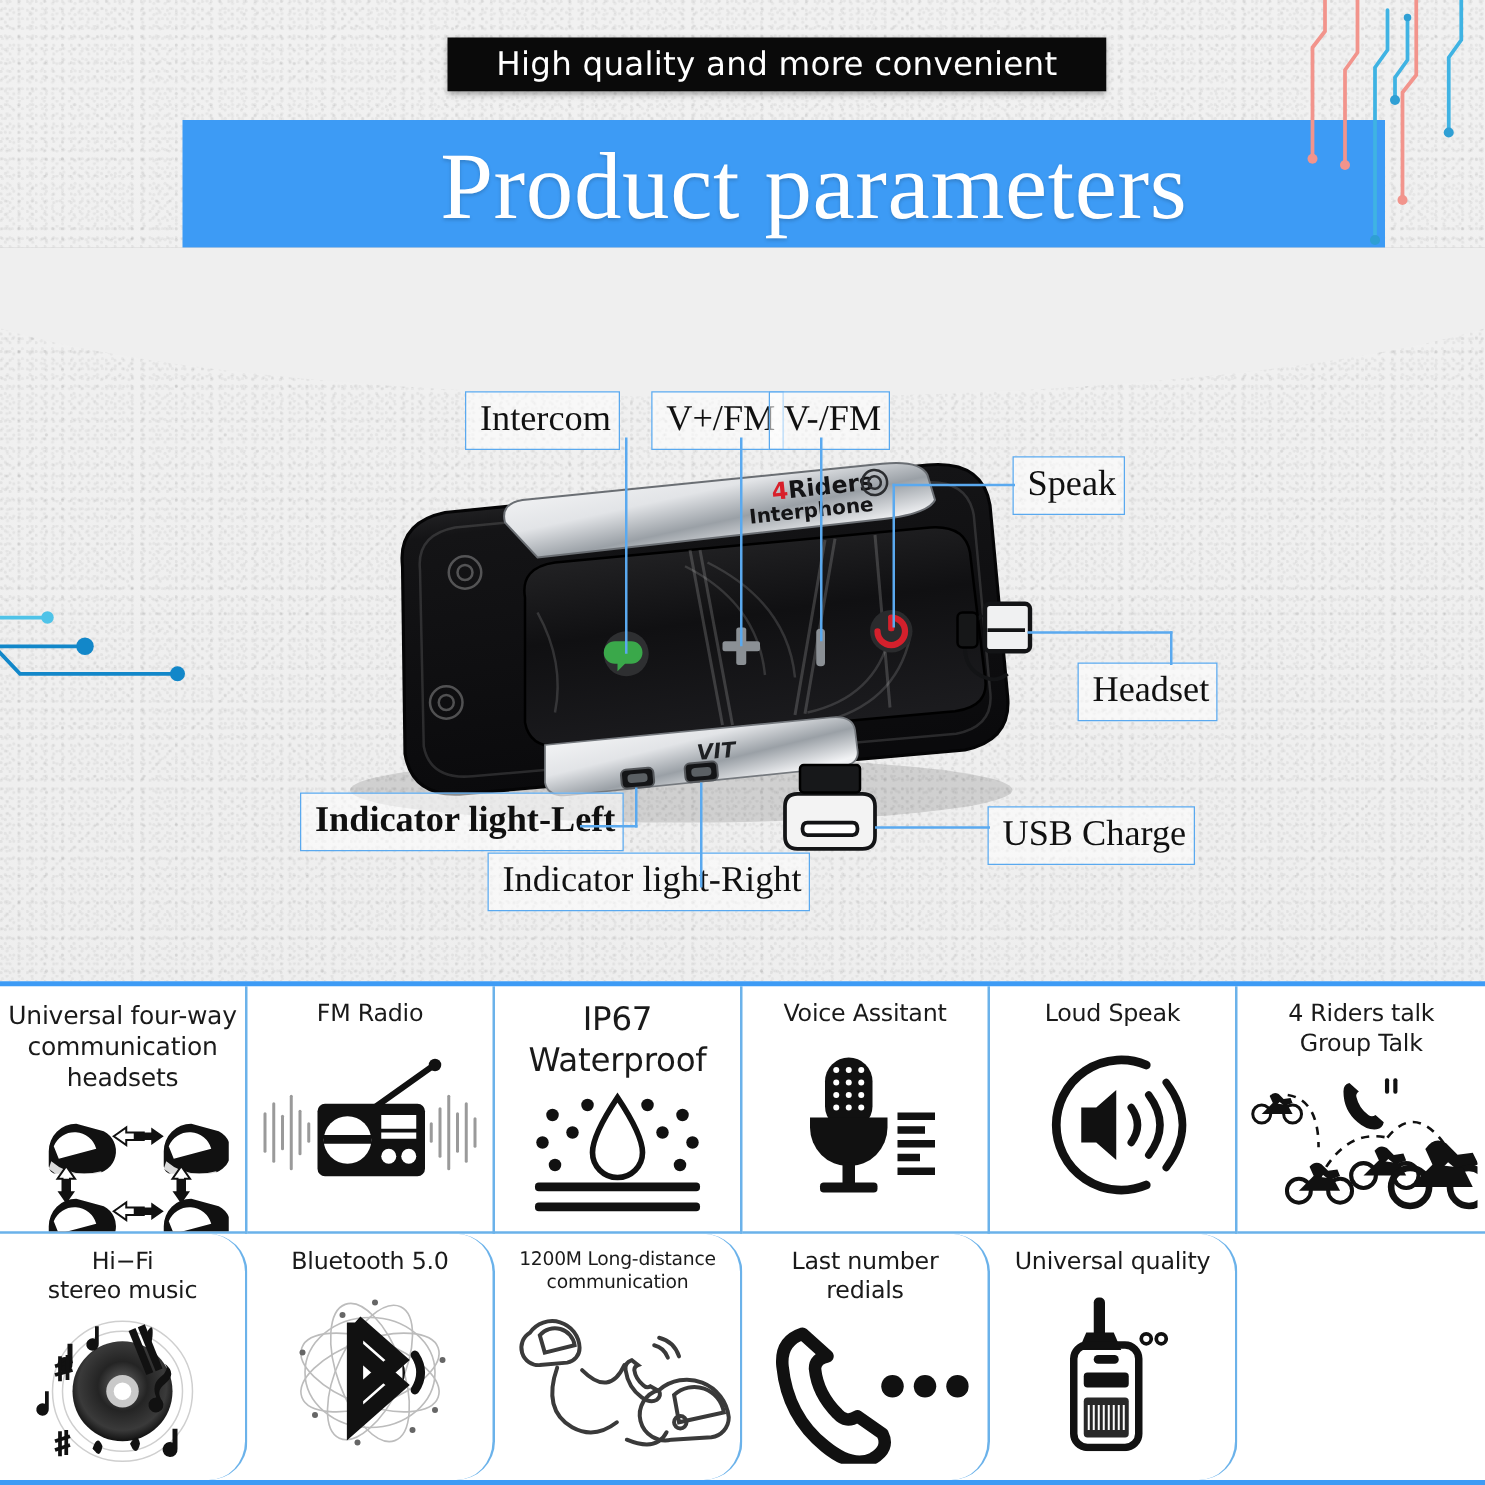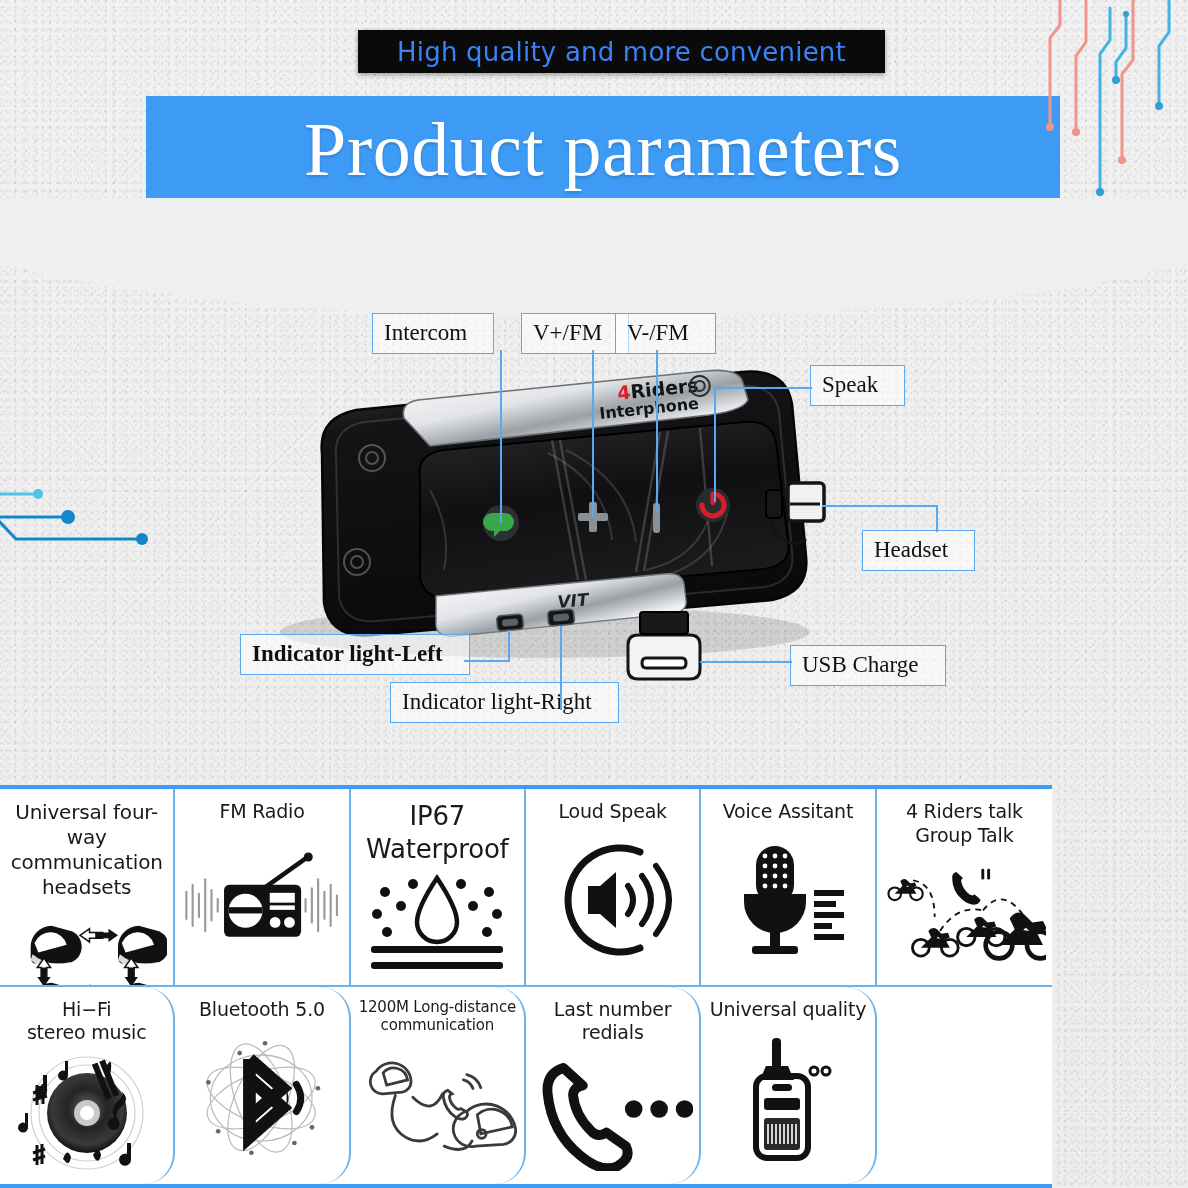--- a/index.html
+++ b/index.html
@@ -25,27 +25,27 @@
   }
 
   
   .tagline{
     position:absolute;left:358px;top:30px;width:527px;height:43px;
     background:#0a0a0a;
     display:flex;align-items:center;justify-content:center;
     box-shadow:0 2px 5px rgba(0,0,0,.35);
   }
   .tagline span{
-    color:#3b82f6;font-size:26px;letter-spacing:.2px;
+    color:#ffffff;font-size:26px;letter-spacing:.2px;
     font-family:"DejaVu Sans",sans-serif;font-weight:400;
   }
   .title-band{
     position:absolute;left:146px;top:96px;width:914px;height:105px;
     background:#3d9bf5;
-    display:flex;align-items:center;justify-content:center;
+    display:flex;align-items:center;justify-content:center;padding-left:48px;
   }
   .title-band span{
     color:#ffffff;font-size:76px;line-height:1;
     font-family:"Liberation Serif",serif;font-weight:400;
     letter-spacing:.5px;
     text-shadow:0 2px 3px rgba(0,0,0,.18);
   }
   .sweep{
     position:absolute;left:-60px;top:198px;width:1308px;height:130px;
     overflow:hidden;pointer-events:none;
@@ -70,33 +70,33 @@
   
   .stage{position:absolute;left:0;top:240px;width:1188px;height:540px;}
 
   
   .callout{
     position:absolute;
     border:1.6px solid #5aa9ef;
     background:rgba(255,255,255,.55);
     color:#101010;
     font-family:"Liberation Serif",serif;
-    font-size:23px;
+    font-size:29px;
     line-height:1;
-    padding:7px 26px 9px 11px;
+    padding:7px 6px 9px 11px;
     white-space:nowrap;
     box-sizing:border-box;
   }
   .lead{position:absolute;background:#5aa9ef;}
   .lead.v{width:2px;}
   .lead.h{height:2px;}
 
   
   .grid{
-    position:absolute;left:0;top:785px;width:1052px;height:403px;
+    position:absolute;left:0;top:785px;width:1188px;height:403px;
     display:grid;
     grid-template-columns:repeat(6,1fr);
     grid-template-rows:1fr 1fr;
     background:#ffffff;
     border-top:4px solid #3d9bf5;
     border-bottom:4px solid #3d9bf5;
     box-sizing:border-box;
   }
   .cell{
     border-right:2px solid #6bb2ea;
@@ -433,35 +433,20 @@
               <circle cx="140" cy="48" r="5"></circle>
             <circle cx="30" cy="66" r="5"></circle>
               <circle cx="130" cy="66" r="5"></circle>
           </g>
           <rect x="14" y="80" width="132" height="7" rx="3" fill="#111"></rect>
           <rect x="14" y="96" width="132" height="7" rx="3" fill="#111"></rect>
         </svg>
       </div>
     </div>
 
-    <div class="cell c4">
-      <div class="cap">Loud Speak</div>
-      <div class="art">
-        <svg width="130" height="125" viewBox="0 0 130 125">
-          <path d="M92 14 a52 52 0 1 0 0 96" fill="none" stroke="#111" stroke-width="7" stroke-linecap="round"></path>
-          <path d="M40 48 h12 l16 -14 v56 l-16 -14 h-12 z" fill="#111"></path>
-          <g fill="none" stroke="#111" stroke-width="6" stroke-linecap="round">
-            <path d="M80 48 q10 14 0 28"></path>
-            <path d="M94 38 q18 24 0 48"></path>
-            <path d="M108 28 q26 34 0 68"></path>
-          </g>
-        </svg>
-      </div>
-    </div>
-
     <div class="cell c5">
       <div class="cap">Voice Assitant</div>
       <div class="art">
         <svg width="140" height="125" viewBox="0 0 140 125">
           <rect x="38" y="8" width="38" height="58" rx="19" fill="#111"></rect>
           <g fill="#fff">
             <circle cx="47" cy="18" r="2.4"></circle>
               <circle cx="57" cy="18" r="2.4"></circle>
               <circle cx="67" cy="18" r="2.4"></circle>
             <circle cx="47" cy="28" r="2.4"></circle>
@@ -476,20 +461,35 @@
           </g>
           <path d="M26 56 v8 a31 31 0 0 0 62 0 v-8" fill="#111"></path>
           <rect x="52" y="92" width="10" height="18" fill="#111"></rect>
           <rect x="34" y="108" width="46" height="8" rx="3" fill="#111"></rect>
           <g fill="#111">
             <rect x="96" y="52" width="30" height="6"></rect>
             <rect x="96" y="63" width="22" height="6"></rect>
             <rect x="96" y="74" width="30" height="6"></rect>
             <rect x="96" y="85" width="18" height="6"></rect>
             <rect x="96" y="96" width="30" height="6"></rect>
+          </g>
+        </svg>
+      </div>
+    </div>
+
+    <div class="cell c4">
+      <div class="cap">Loud Speak</div>
+      <div class="art">
+        <svg width="130" height="125" viewBox="0 0 130 125">
+          <path d="M92 14 a52 52 0 1 0 0 96" fill="none" stroke="#111" stroke-width="7" stroke-linecap="round"></path>
+          <path d="M40 48 h12 l16 -14 v56 l-16 -14 h-12 z" fill="#111"></path>
+          <g fill="none" stroke="#111" stroke-width="6" stroke-linecap="round">
+            <path d="M80 48 q10 14 0 28"></path>
+            <path d="M94 38 q18 24 0 48"></path>
+            <path d="M108 28 q26 34 0 68"></path>
           </g>
         </svg>
       </div>
     </div>
 
     <div class="cell c6">
       <div class="cap">4 Riders talk
 Group Talk</div>
       <div class="art">
         <svg width="196" height="125" viewBox="0 0 196 125">

